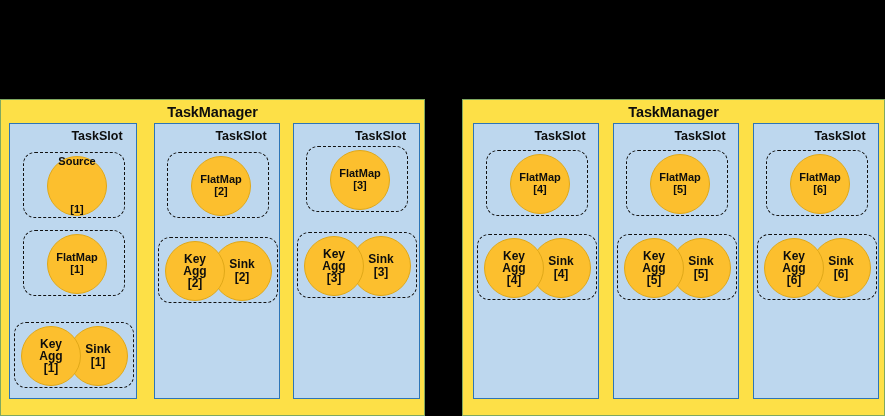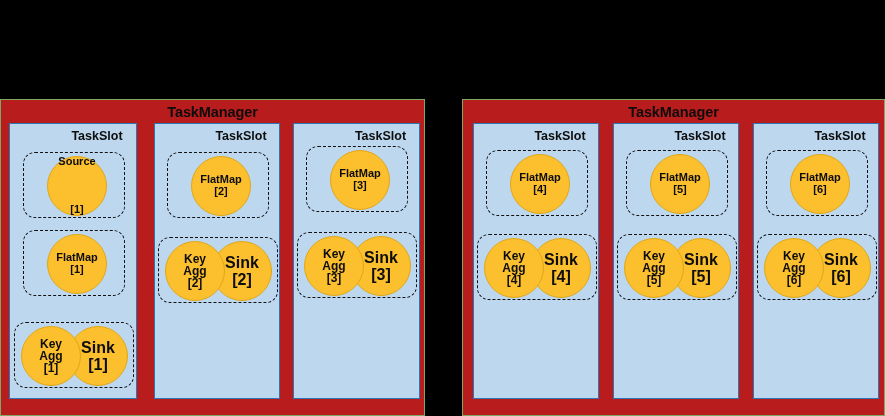--- a/index.html
+++ b/index.html
@@ -19,21 +19,21 @@
     position: absolute;
     left: 0; top: 0;
     width: 885px;
     height: 416px;
     background: #000000;
   }
 
   
   .taskmanager {
     position: absolute;
-    background: #b91c1c;
+    background: #fde047;
     border: 1px solid #7FA860;
     box-sizing: border-box;
   }
   .tm-title {
     position: absolute;
     left: 0;
     right: 0;
     top: 3px;
     text-align: center;
     font-size: 14.5px;
@@ -90,21 +90,21 @@
   }
   .op .op-name { display: block; }
   .op .op-idx  { display: block; }
 
   .op.single { font-size: 11px; }
   .op.pair-left {
     font-size: 12px;
     z-index: 2;
   }
   .op.pair-right {
-    font-size: 16px;
+    font-size: 12px;
     z-index: 1;
   }
   .op.pair-left .op-name { line-height: 1.0; }
 </style>
 </head>
 <body>
 
 <div id="canvas">
 
   <div class="taskmanager" style="left:0px; top:99px; width:425px; height:317px;">

